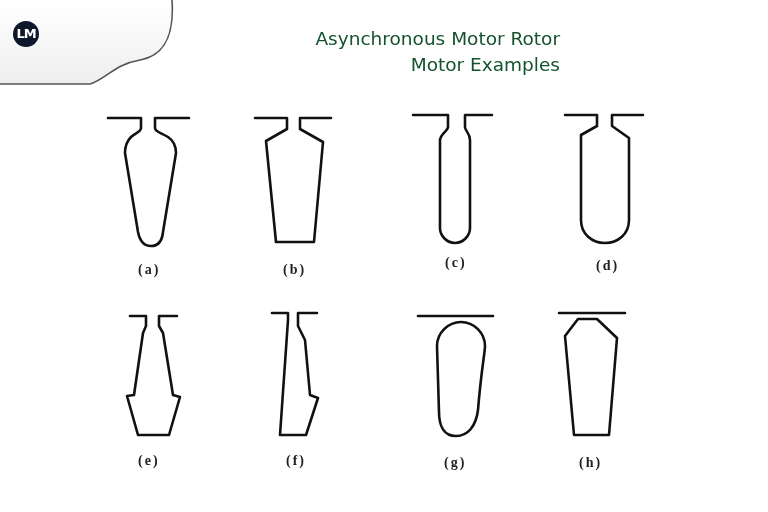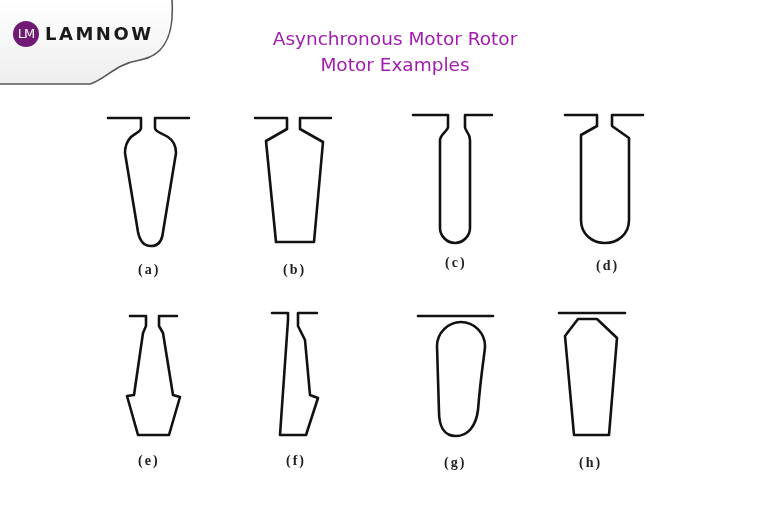--- a/index.html
+++ b/index.html
@@ -5,32 +5,32 @@
     html, body { margin: 0; padding: 0; }
     body {
       width: 768px; height: 512px; position: relative; overflow: hidden;
       background: #ffffff;
       font-family: "Liberation Sans", sans-serif;
     }
     .logo-tab { position: absolute; left: 0; top: 0; width: 190px; height: 95px; }
     .logo-tab svg { position: absolute; left: 0; top: 0; }
     .logo-badge {
       position: absolute; left: 13px; top: 21px; width: 26px; height: 26px;
-      border-radius: 50%; background: #701a75;
-      color: #ffffff; font-weight: normal; font-size: 13px; line-height: 26px;
+      border-radius: 50%; background: #0f172a;
+      color: #ffffff; font-weight: bold; font-size: 13px; line-height: 26px;
       text-align: center; font-family: "DejaVu Sans", sans-serif; letter-spacing: -1px;
     }
     .logo-text {
       position: absolute; left: 45px; top: 21px; height: 26px; line-height: 26px;
       font-family: "DejaVu Sans", sans-serif; font-weight: bold; font-size: 18px;
       letter-spacing: 2.5px; color: #1a1a1a;
     }
     .title {
       position: absolute; left: 230px; top: 26px; width: 330px;
-      text-align: center; font-size: 18.5px; line-height: 26px; color: #a21caf;
+      text-align: right; font-size: 18.5px; line-height: 26px; color: #14532d;
       font-family: "DejaVu Sans", sans-serif;
     }
     .title div { white-space: nowrap; }
     .diagram { position: absolute; left: 0; top: 0; }
     .caption {
       position: absolute; font-family: "Liberation Serif", serif; font-size: 14px;
       font-weight: bold; color: #222; letter-spacing: 2px;
     }
   </style>
 </head>
@@ -41,21 +41,20 @@
     <defs>
       <linearGradient id="tabgrad" x1="0" y1="0" x2="0" y2="1">
         <stop offset="0" stop-color="#ffffff"></stop>
         <stop offset="1" stop-color="#eeeeee"></stop>
       </linearGradient>
     </defs>
     <path d="M0,0 L172,0 C174,30 168,55 140,60 C115,64 105,80 90,84 L0,84 Z" fill="url(#tabgrad)"></path>
     <path d="M172,0 C174,30 168,55 140,60 C115,64 105,80 90,84 L0,84" fill="none" stroke="#555" stroke-width="1.6"></path>
   </svg>
   <div class="logo-badge">LM</div>
-  <div class="logo-text">LAMNOW</div>
 </div>
 
 <div class="title">
   <div>Asynchronous Motor Rotor</div>
   <div>Motor Examples</div>
 </div>
 
 <svg class="diagram" width="768" height="512" viewBox="0 0 768 512" fill="none" stroke="#111" stroke-width="2.6" stroke-linejoin="round" stroke-linecap="round">
 
   <g>

